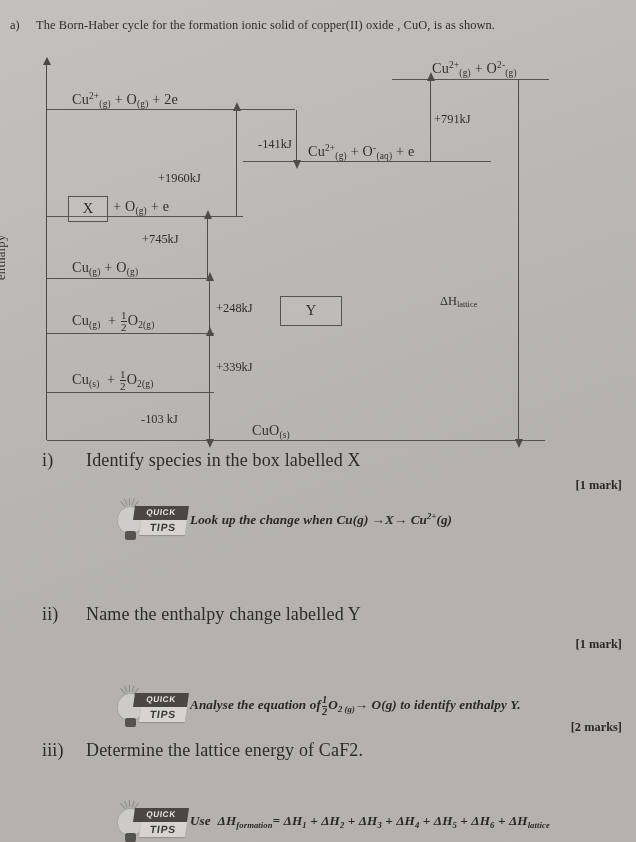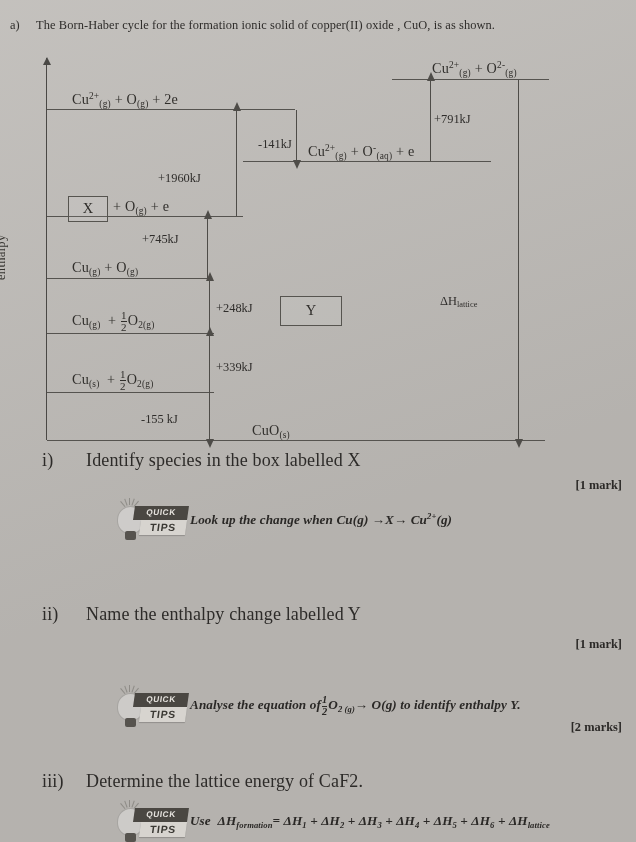--- a/index.html
+++ b/index.html
@@ -331,21 +331,21 @@
     <div class="arr up" style="left:207px; top:166px; height:60px;"></div>
     <div class="enth" style="left:142px; top:180px;">+745kJ</div>
 
     <div class="arr up" style="left:209px; top:228px; height:54px;"></div>
     <div class="enth" style="left:216px; top:249px;">+248kJ</div>
 
     <div class="arr up" style="left:209px; top:283px; height:58px;"></div>
     <div class="enth" style="left:216px; top:308px;">+339kJ</div>
 
     <div class="arr down" style="left:209px; top:341px; height:47px;"></div>
-    <div class="enth" style="left:141px; top:360px;">-155 kJ</div>
+    <div class="enth" style="left:141px; top:360px;">-103 kJ</div>
 
     <div class="arr down" style="left:296px; top:58px; height:51px;"></div>
     <div class="enth" style="left:258px; top:85px;">-141kJ</div>
 
     <div class="arr up" style="left:430px; top:28px; height:81px;"></div>
     <div class="enth" style="left:434px; top:60px;">+791kJ</div>
 
     <div class="arr down" style="left:518px; top:28px; height:360px;"></div>
     <div class="enth" style="left:440px; top:242px;">
       ΔH<sub>lattice</sub>
@@ -396,21 +396,21 @@
       </div>
       <div class="bulb"></div>
       <div class="banner">QUICK</div>
       <div class="banner2">TIPS</div>
     </div>
     <div class="tiptext">
       Analyse the equation of<span class="frac"><span class="num">1</span><span class="den">2</span></span>O<sub>2 (g)</sub>→ O(g) to identify enthalpy Y.
     </div>
   </div>
 
-  <div class="q" style="left:42px; top:771px;">
+  <div class="q" style="left:42px; top:740px;">
     <span class="num">iii)</span><span>Determine the lattice energy of CaF2.</span>
   </div>
   <div class="marks" style="top:720px;text-align:center;">[2 marks]</div>
 
   <div class="tip" style="left:104px; top:800px;">
     <div class="tipicon">
       <div class="rays">
         <i style="transform:rotate(-40deg)"></i>
         <i style="transform:rotate(-20deg)"></i>
         <i style="transform:rotate(0deg)"></i>

